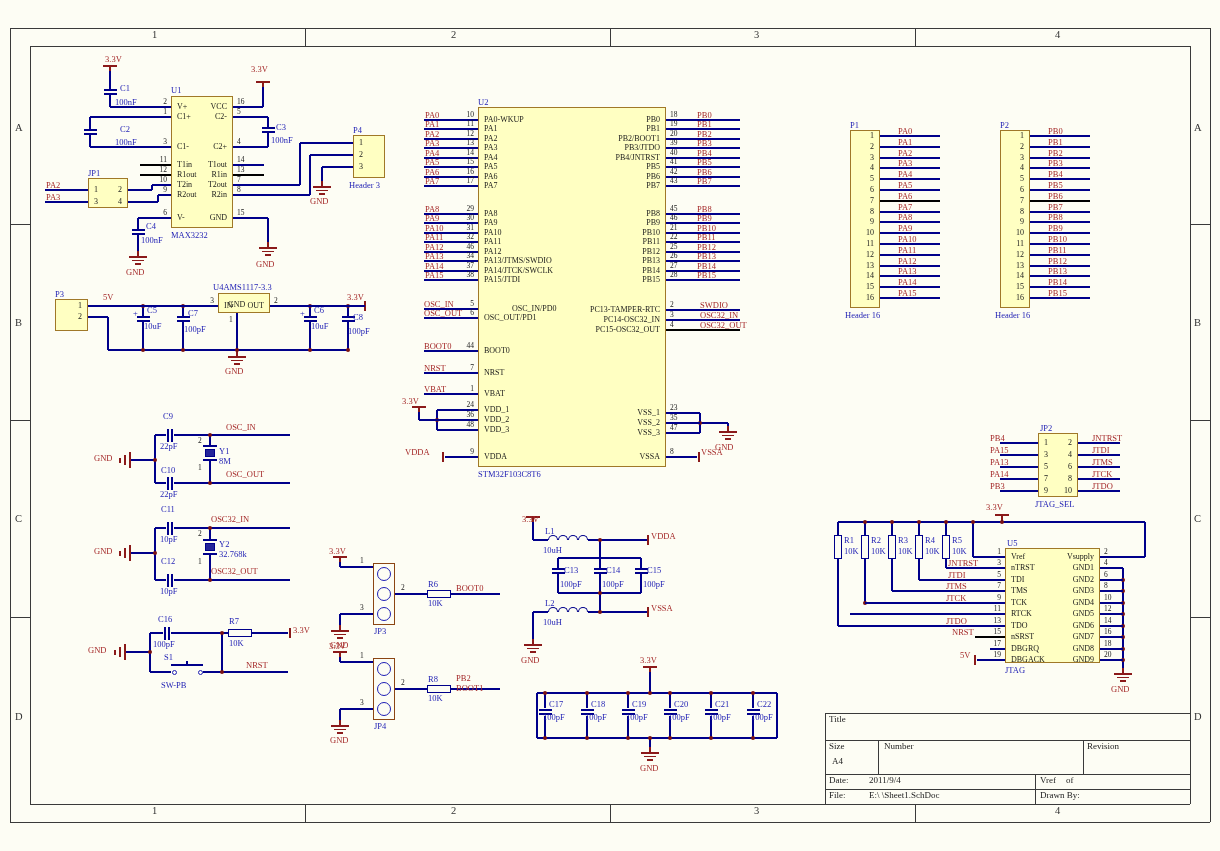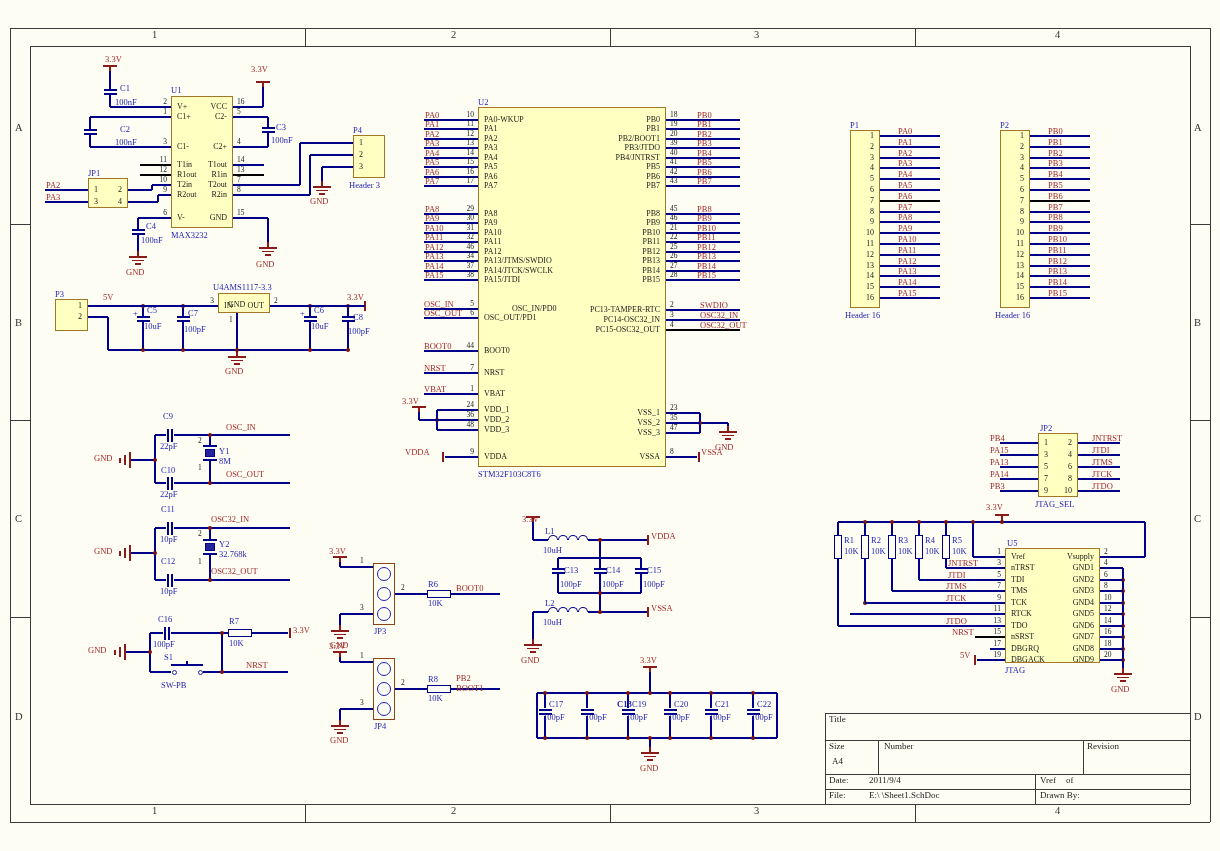--- a/index.html
+++ b/index.html
@@ -976,21 +976,21 @@
     <div class="tx d" style="left: 647px; top: 566px;">C15</div>
     <div class="tx d" style="left: 643px; top: 580px;">100pF</div>
     <div class="tx d" style="left: 545px; top: 599px;">L2</div>
     <div class="tx d" style="left: 543px; top: 618px;">10uH</div>
     <div class="tx n" style="left: 651px; top: 604px;">VSSA</div>
     <div class="tx g" style="left: 521px; top: 656px;">GND</div>
     <div class="tx w" style="left: 640px; top: 656px;">3.3V</div>
     <div class="tx g" style="left: 640px; top: 764px;">GND</div>
     <div class="tx d" style="left: 549px; top: 700px;">C17</div>
     <div class="tx d" style="left: 543px; top: 713px;">100pF</div>
-    <div class="tx d" style="left: 617px; top: 700px; font-weight: bold;">C18</div>
+    <div class="tx d" style="left: 591px; top: 700px;">C18</div>
     <div class="tx d" style="left: 585px; top: 713px;">100pF</div>
     <div class="tx d" style="left: 632px; top: 700px;">C19</div>
     <div class="tx d" style="left: 626px; top: 713px;">100pF</div>
     <div class="tx d" style="left: 674px; top: 700px;">C20</div>
     <div class="tx d" style="left: 668px; top: 713px;">100pF</div>
     <div class="tx d" style="left: 715px; top: 700px;">C21</div>
     <div class="tx d" style="left: 709px; top: 713px;">100pF</div>
     <div class="tx d" style="left: 757px; top: 700px;">C22</div>
     <div class="tx d" style="left: 751px; top: 713px;">100pF</div>
     <div class="tx w" style="left: 986px; top: 503px;">3.3V</div>

